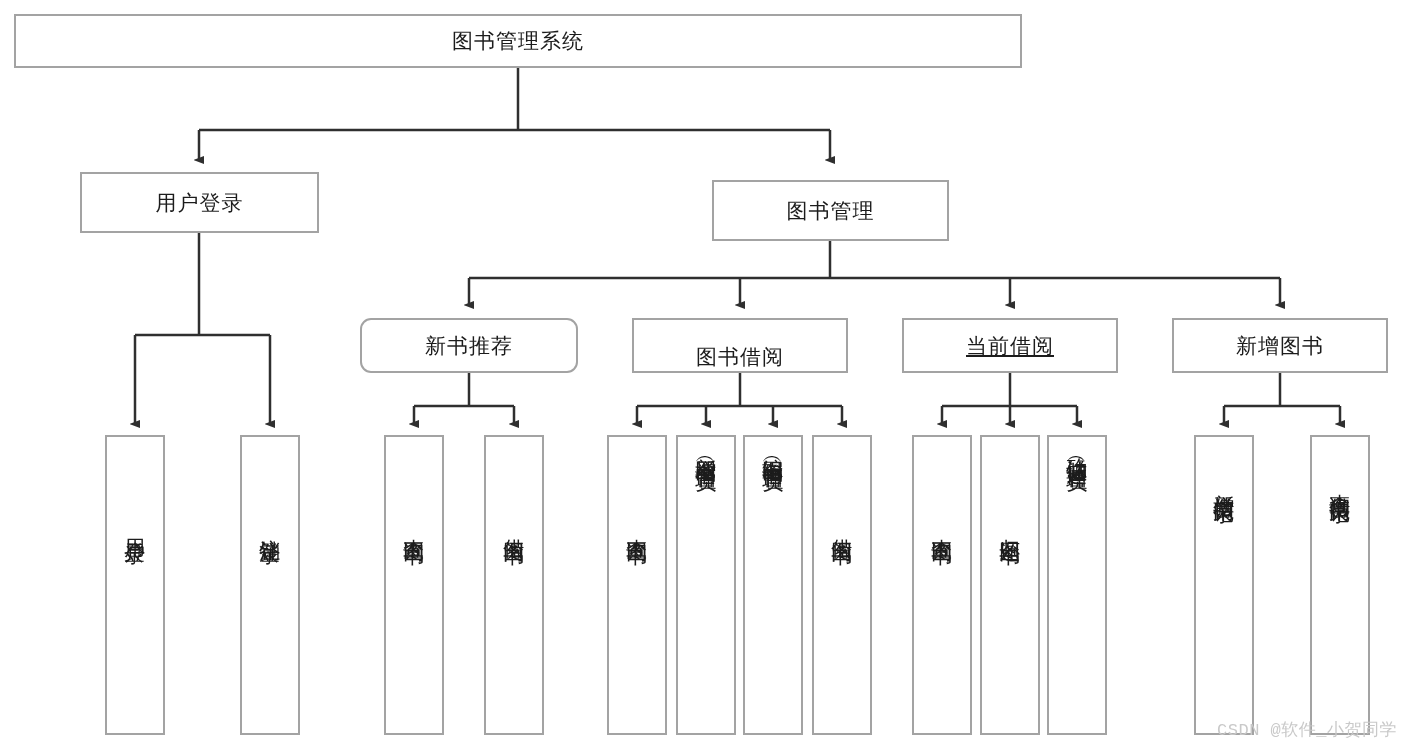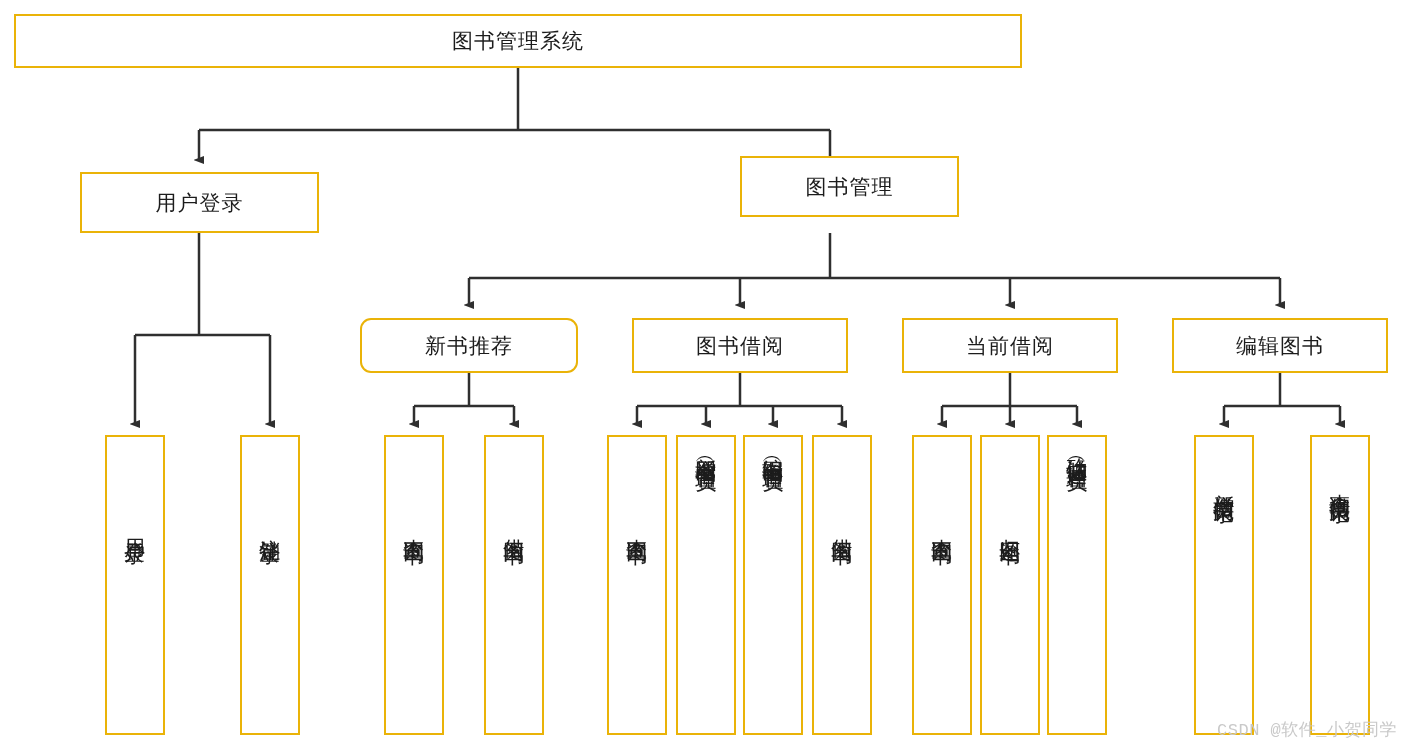--- a/index.html
+++ b/index.html
@@ -21,21 +21,21 @@
     position: absolute;
     left: 0;
     top: 0;
     width: 1405px;
     height: 747px;
     pointer-events: none;
   }
   .node {
     position: absolute;
     box-sizing: border-box;
-    border: 2px solid #eab308;
+    border: 2px solid #a3a3a3;
     background: #ffffff;
     display: flex;
     align-items: center;
     justify-content: center;
   }
   .node.h {
     font-size: 21px;
     color: #1c1c1c;
     letter-spacing: 1px;
   }
@@ -122,35 +122,35 @@
     </g>
   </svg>
 
   <div class="node h" style="left:14px; top:14px; width:1008px; height:54px;">
     <span>图书管理系统</span>
   </div>
 
   <div class="node h" style="left:80px; top:172px; width:239px; height:61px;">
     <span>用户登录</span>
   </div>
-  <div class="node h" style="left:712px; top:156px; width:219px; height:61px;margin-left:28px;">
+  <div class="node h" style="left:712px; top:180px; width:237px; height:61px;">
     <span>图书管理</span>
   </div>
 
   <div class="node h" style="left:360px; top:318px; width:218px; height:55px;border-radius:11px;">
     <span>新书推荐</span>
   </div>
-  <div class="node h" style="left:632px; top:318px; width:216px; height:55px;">
+  <div class="node h" style="left:632px; top:318px; width:216px; height:55px;align-items:flex-end;">
     <span>图书借阅</span>
   </div>
-  <div class="node h" style="left:902px; top:318px; width:216px; height:55px;">
+  <div class="node h" style="left:902px; top:318px; width:216px; height:55px;text-decoration:underline;">
     <span>当前借阅</span>
   </div>
   <div class="node h" style="left:1172px; top:318px; width:216px; height:55px;">
-    <span>编辑图书</span>
+    <span>新增图书</span>
   </div>
 
   <div class="node v" style="left:105px; top:435px; width:60px; height:300px; padding-top:85px;">
     <span class="vtext">用户登录</span>
   </div>
   <div class="node v" style="left:240px; top:435px; width:60px; height:300px; padding-top:85px;">
     <span class="vtext">注销登录</span>
   </div>
 
   <div class="node v" style="left:384px; top:435px; width:60px; height:300px; padding-top:85px;">

